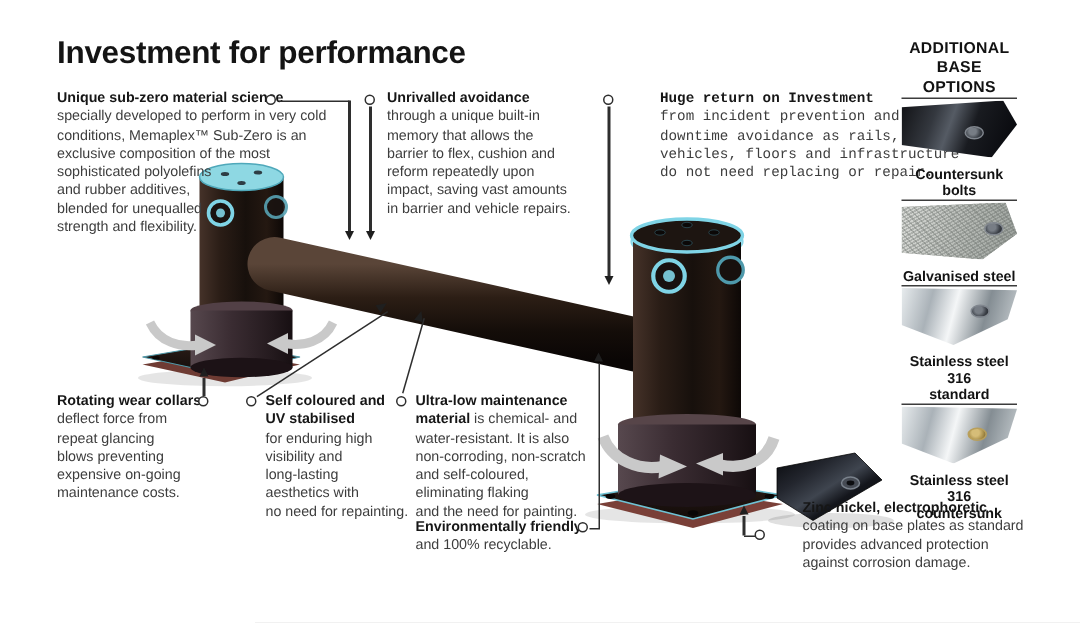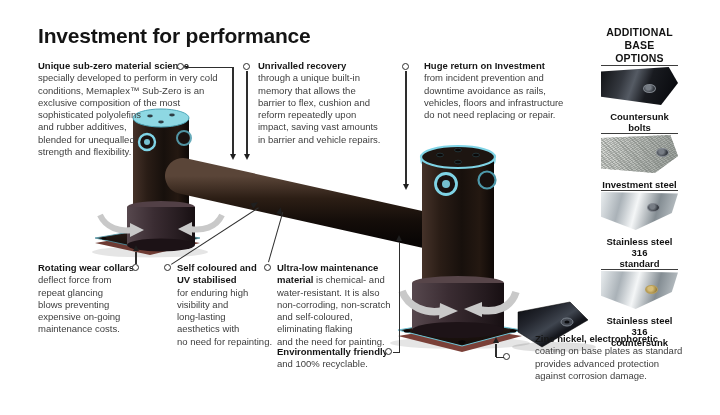--- a/index.html
+++ b/index.html
@@ -157,29 +157,29 @@
 
   <p class="callout" style="left:38px;top:60px;"><span class="lead">Unique sub-zero material science</span><span>
 specially developed to perform in very cold
 conditions, Memaplex™ Sub-Zero is an
 exclusive composition of the most
 sophisticated polyolefins
 and rubber additives,
 blended for unequalled
 strength and flexibility.</span></p>
 
-  <p class="callout" style="left:258px;top:60px;"><span class="lead">Unrivalled recovery</span><span>
+  <p class="callout" style="left:258px;top:60px;"><span class="lead">Unrivalled avoidance</span><span>
 through a unique built-in
 memory that allows the
 barrier to flex, cushion and
 reform repeatedly upon
 impact, saving vast amounts
 in barrier and vehicle repairs.</span></p>
 
-  <p class="callout" style="left:424px;top:60px;"><span class="lead">Huge return on Investment</span><span>
+  <p class="callout" style="left:440px;top:60px;font-family:Liberation Mono, monospace;"><span class="lead">Huge return on Investment</span><span>
 from incident prevention and
 downtime avoidance as rails,
 vehicles, floors and infrastructure
 do not need replacing or repair.</span></p>
 
   <p class="callout" style="left:38px;top:262px;"><span class="lead">Rotating wear collars</span><span>
 deflect force from
 repeat glancing
 blows preventing
 expensive on-going
@@ -254,21 +254,21 @@
         <span class="bolt" style="left:42px;top:17px;"></span>
       </div>
       <div class="opt-label">Countersunk bolts</div>
     </div>
 
     <div class="opt">
       <hr class="rule">
       <div class="swatch sw-galv">
         <span class="bolt" style="left:55px;top:13px;"></span>
       </div>
-      <div class="opt-label">Investment steel</div>
+      <div class="opt-label">Galvanised steel</div>
     </div>
 
     <div class="opt">
       <hr class="rule">
       <div class="swatch sw-steel">
         <span class="bolt" style="left:46px;top:11px;"></span>
       </div>
       <div class="opt-label">Stainless steel 316
 standard</div>
     </div>

